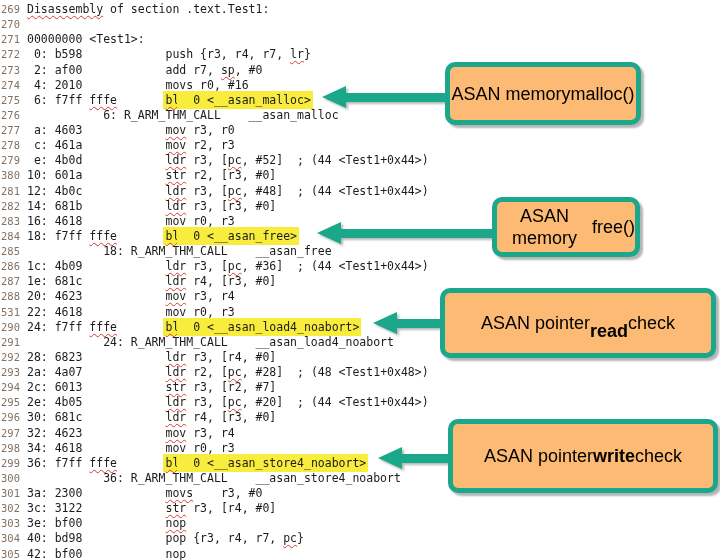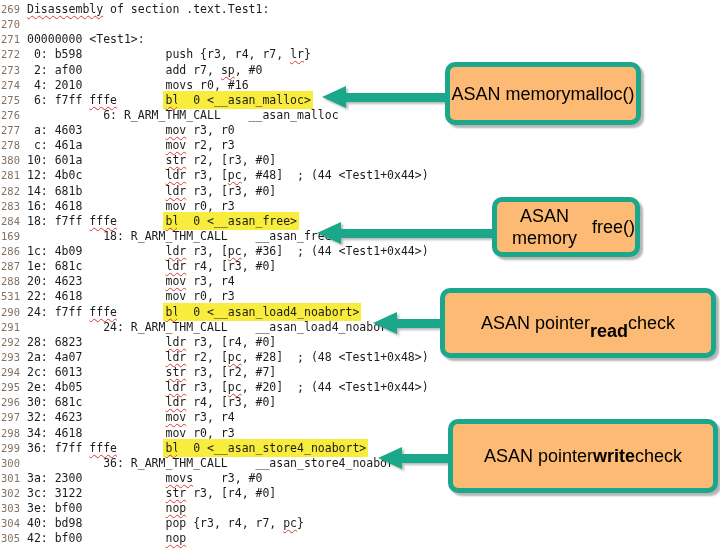--- a/index.html
+++ b/index.html
@@ -97,26 +97,27 @@
       <div class="cl"><span class="ln">269</span><span class="lc"><span class="sq">Disassembly</span><span> of section .text.Test1:</span></span></div>
       <div class="cl"><span class="ln">270</span><span class="lc"><span></span></span></div>
       <div class="cl"><span class="ln">271</span><span class="lc"><span>00000000 &lt;Test1&gt;:</span></span></div>
       <div class="cl"><span class="ln">272</span><span class="lc"><span> 0: b598            push {r3, r4, r7, </span><span class="sq">lr</span><span>}</span></span></div>
       <div class="cl"><span class="ln">273</span><span class="lc"><span> 2: af00            add r7, </span><span class="sq">sp</span><span>, #0</span></span></div>
       <div class="cl"><span class="ln">274</span><span class="lc"><span> 4: 2010            </span><span class="sq">movs</span><span> r0, #16</span></span></div>
       <div class="cl"><span class="ln">275</span><span class="lc"><span> 6: f7ff </span><span class="sq">fffe</span><span>       </span><span class="sq hl">bl</span><span class="hl">  0 &lt;__asan_malloc&gt;</span></span></div>
       <div class="cl"><span class="ln">276</span><span class="lc"><span>           6: R_ARM_THM_CALL    __asan_malloc</span></span></div>
       <div class="cl"><span class="ln">277</span><span class="lc"><span> a: 4603            </span><span class="sq">mov</span><span> r3, r0</span></span></div>
       <div class="cl"><span class="ln">278</span><span class="lc"><span> c: 461a            </span><span class="sq">mov</span><span> r2, r3</span></span></div>
+      <div class="cl"><span class="ln">279</span><span class="lc"><span> e: 4b0d            </span><span class="sq">ldr</span><span> r3, [</span><span class="sq">pc</span><span>, #52]  ; (44 &lt;Test1+0x44&gt;)</span></span></div>
       <div class="cl"><span class="ln">380</span><span class="lc"><span>10: 601a            </span><span class="sq">str</span><span> r2, [r3, #0]</span></span></div>
       <div class="cl"><span class="ln">281</span><span class="lc"><span>12: 4b0c            </span><span class="sq">ldr</span><span> r3, [</span><span class="sq">pc</span><span>, #48]  ; (44 &lt;Test1+0x44&gt;)</span></span></div>
       <div class="cl"><span class="ln">282</span><span class="lc"><span>14: 681b            </span><span class="sq">ldr</span><span> r3, [r3, #0]</span></span></div>
       <div class="cl"><span class="ln">283</span><span class="lc"><span>16: 4618            </span><span class="sq">mov</span><span> r0, r3</span></span></div>
       <div class="cl"><span class="ln">284</span><span class="lc"><span>18: f7ff </span><span class="sq">fffe</span><span>       </span><span class="sq hl">bl</span><span class="hl">  0 &lt;__asan_free&gt;</span></span></div>
-      <div class="cl"><span class="ln">169</span><span class="lc"><span>           18: R_ARM_THM_CALL    __asan_free</span></span></div>
+      <div class="cl"><span class="ln">285</span><span class="lc"><span>           18: R_ARM_THM_CALL    __asan_free</span></span></div>
       <div class="cl"><span class="ln">286</span><span class="lc"><span>1c: 4b09            </span><span class="sq">ldr</span><span> r3, [</span><span class="sq">pc</span><span>, #36]  ; (44 &lt;Test1+0x44&gt;)</span></span></div>
       <div class="cl"><span class="ln">287</span><span class="lc"><span>1e: 681c            </span><span class="sq">ldr</span><span> r4, [r3, #0]</span></span></div>
       <div class="cl"><span class="ln">288</span><span class="lc"><span>20: 4623            </span><span class="sq">mov</span><span> r3, r4</span></span></div>
       <div class="cl"><span class="ln">531</span><span class="lc"><span>22: 4618            </span><span class="sq">mov</span><span> r0, r3</span></span></div>
       <div class="cl"><span class="ln">290</span><span class="lc"><span>24: f7ff </span><span class="sq">fffe</span><span>       </span><span class="sq hl">bl</span><span class="hl">  0 &lt;__asan_load4_noabort&gt;</span></span></div>
       <div class="cl"><span class="ln">291</span><span class="lc"><span>           24: R_ARM_THM_CALL    __asan_load4_noabort</span></span></div>
       <div class="cl"><span class="ln">292</span><span class="lc"><span>28: 6823            </span><span class="sq">ldr</span><span> r3, [r4, #0]</span></span></div>
       <div class="cl"><span class="ln">293</span><span class="lc"><span>2a: 4a07            </span><span class="sq">ldr</span><span> r2, [</span><span class="sq">pc</span><span>, #28]  ; (48 &lt;Test1+0x48&gt;)</span></span></div>
       <div class="cl"><span class="ln">294</span><span class="lc"><span>2c: 6013            </span><span class="sq">str</span><span> r3, [r2, #7]</span></span></div>
       <div class="cl"><span class="ln">295</span><span class="lc"><span>2e: 4b05            </span><span class="sq">ldr</span><span> r3, [</span><span class="sq">pc</span><span>, #20]  ; (44 &lt;Test1+0x44&gt;)</span></span></div>

